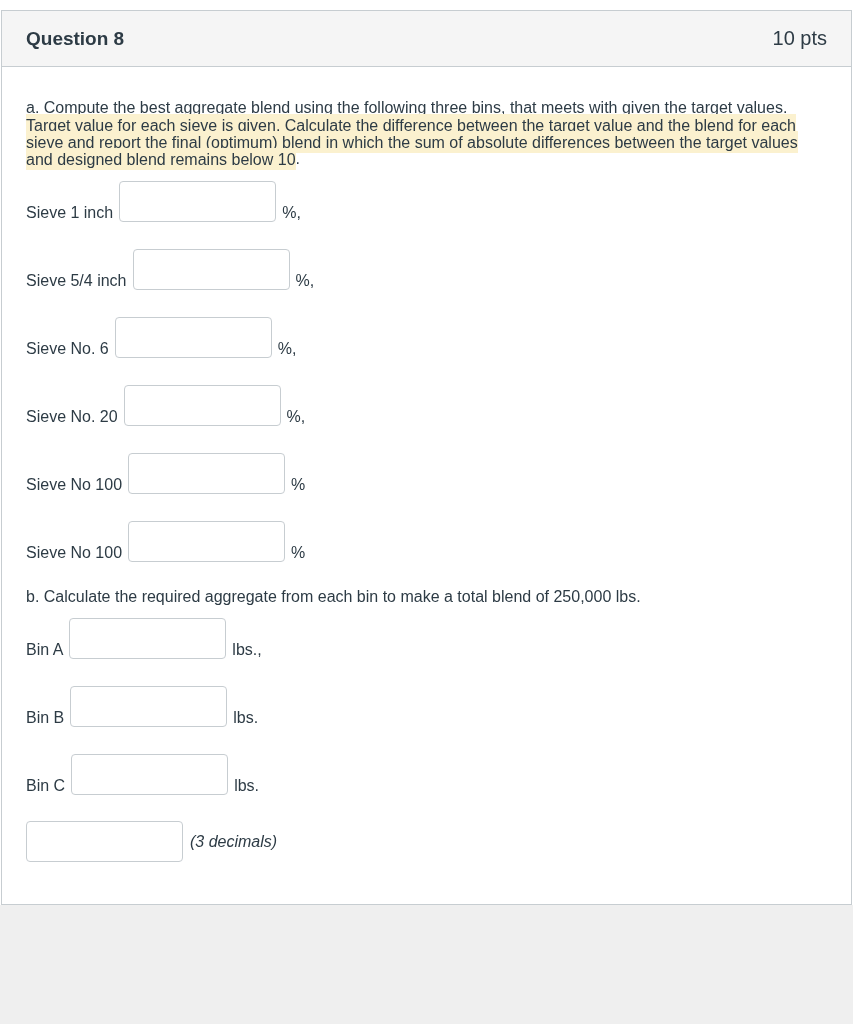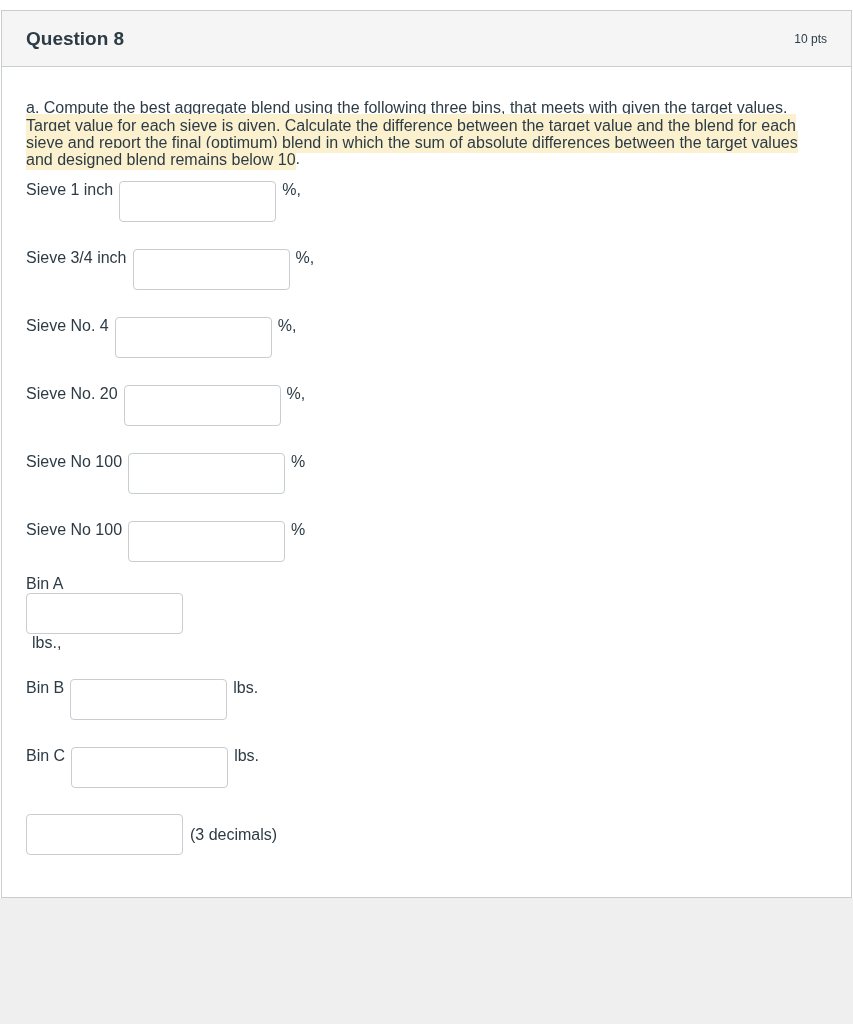--- a/index.html
+++ b/index.html
@@ -14,41 +14,41 @@
     border: 1px solid #c7cdd1;
     background: #ffffff;
   }
   .question-header {
     display: flex; justify-content: space-between; align-items: center;
     background: #f5f5f5;
     border-bottom: 1px solid #c7cdd1;
     height: 55px; padding: 0 24px;
   }
   .q-title { font-size: 19px; font-weight: 700; }
-  .q-pts   { font-size: 12px; }
+  .q-pts   { font-size: 20px; }
   .question-body { padding: 16px 24px 42px 24px; font-size: 16px; }
   .para { line-height: 17px; margin: 16px 0 0 0; max-width: 776px; }
   .para.fill   { margin-top: 15px; }
   .para.part-b { margin-top: 26px; }
   .hl { background: #fbf1cf; padding: 2.5px 0; }
-  .answer-row { display: flex; align-items: flex-start; margin: 27px 0 0 0; }
+  .answer-row { display: flex; align-items: flex-end; margin: 27px 0 0 0; }
   .answer-row.first-sieve { margin-top: 14px; }
-  .answer-row.first-bin   { margin-top: 13px; flex-direction: column; }
+  .answer-row.first-bin   { margin-top: 13px; }
   .row-label  { margin-right: 6px; white-space: nowrap; }
   .row-suffix { margin-left: 6px; white-space: nowrap; }
   .answer-input {
     width: 157px; height: 41px; box-sizing: border-box;
     border: 1px solid #c7cdd1; border-radius: 4px;
     background: #ffffff; font-size: 16px; padding: 0 8px;
     font-family: "Liberation Sans", "DejaVu Sans", sans-serif;
     color: #2d3b45; outline: none;
   }
   .c-row { display: flex; align-items: center; margin: 26px 0 0 0; line-height: 28px; }
   .c-row .c-text   { margin-right: 7px; }
-  .c-row .c-suffix { margin-left: 7px; white-space: nowrap; }
+  .c-row .c-suffix { margin-left: 7px; white-space: nowrap; font-style: italic; }
   .bottom-strip { flex: 1 1 auto; background: #efefef; }
 </style>
 </head>
 <body>
 
 <div class="page">
   <div class="question-box">
 
     <div class="question-header">
       <span class="q-title">Question 8</span>
@@ -60,27 +60,27 @@
       <p class="para"><span>a. Compute the best aggregate blend using the following three bins, that meets with given the target values. </span><span class="hl">Target value for each sieve is given. Calculate the difference between the target value and the blend for each sieve and report the final (optimum) blend in which the sum of absolute differences between the target values and designed blend remains below 10</span><span>.</span></p>
 
 
       <div class="answer-row first-sieve">
         <span class="row-label">Sieve 1 inch</span>
         <input class="answer-input" type="text" value="" style="">
         <span class="row-suffix">%,</span>
       </div>
 
       <div class="answer-row">
-        <span class="row-label">Sieve 3/4 inch</span>
+        <span class="row-label">Sieve 5/4 inch</span>
         <input class="answer-input" type="text" value="" style="">
         <span class="row-suffix">%,</span>
       </div>
 
       <div class="answer-row">
-        <span class="row-label">Sieve No. 4</span>
+        <span class="row-label">Sieve No. 6</span>
         <input class="answer-input" type="text" value="" style="">
         <span class="row-suffix">%,</span>
       </div>
 
       <div class="answer-row">
         <span class="row-label">Sieve No. 20</span>
         <input class="answer-input" type="text" value="" style="">
         <span class="row-suffix">%,</span>
       </div>
 
@@ -89,20 +89,21 @@
         <input class="answer-input" type="text" value="" style="">
         <span class="row-suffix">%</span>
       </div>
 
       <div class="answer-row">
         <span class="row-label">Sieve No 100</span>
         <input class="answer-input" type="text" value="" style="">
         <span class="row-suffix">%</span>
       </div>
 
+      <p class="para part-b">b. Calculate the required aggregate from each bin to make a total blend of 250,000 lbs.</p>
 
       <div class="answer-row first-bin">
         <span class="row-label">Bin A</span>
         <input class="answer-input" type="text" value="" style="">
         <span class="row-suffix">lbs.,</span>
       </div>
 
       <div class="answer-row">
         <span class="row-label">Bin B</span>
         <input class="answer-input" type="text" value="" style="">

